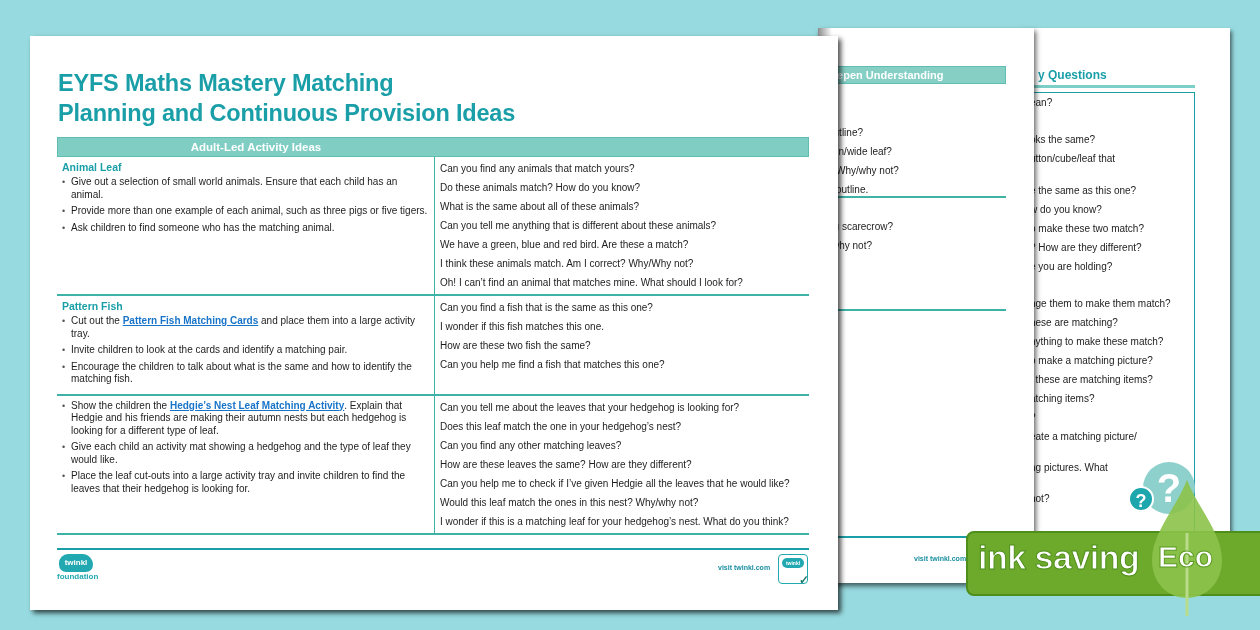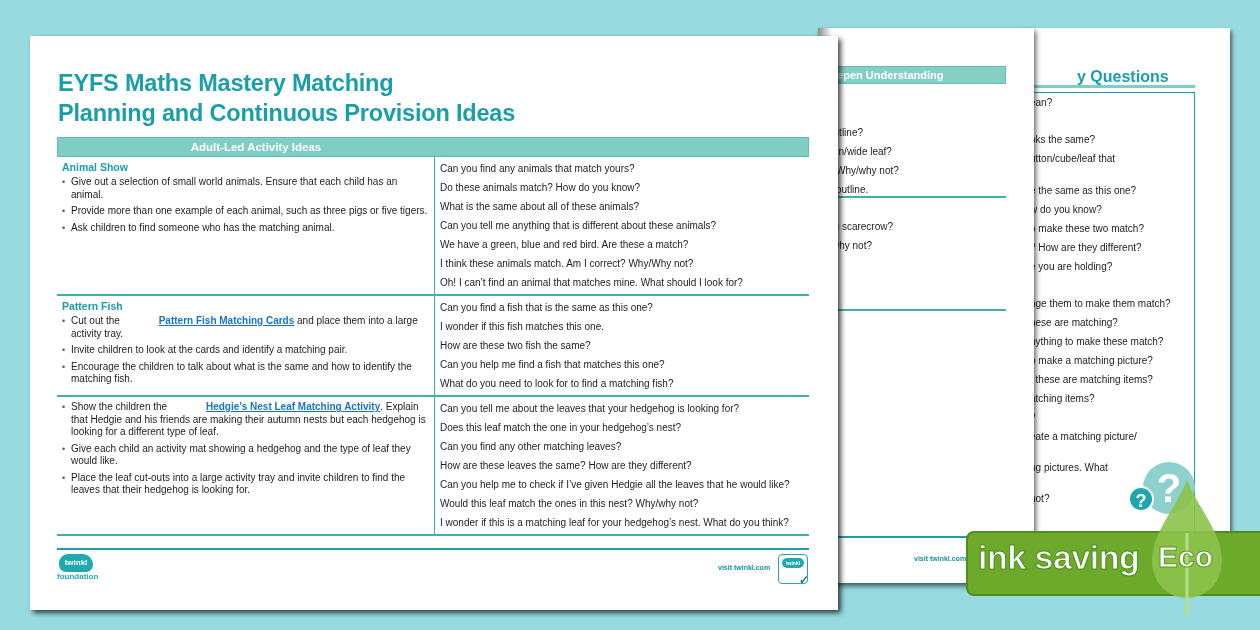--- a/index.html
+++ b/index.html
@@ -5,21 +5,21 @@
   * { box-sizing: border-box; margin: 0; padding: 0; }
   html, body { width: 1260px; height: 630px; overflow: hidden; }
   body { background: #97dbe0; font-family: "Liberation Sans", sans-serif; position: relative; }
 
   .page { position: absolute; background: #fff; overflow: hidden; }
   .page-back { left: 1020px; top: 28px; width: 210px; height: 515px; box-shadow: 2px 3px 4px rgba(0,0,0,0.55); }
   .page-mid { left: 818px; top: 28px; width: 216px; height: 555px; box-shadow: 2px 3px 5px rgba(0,0,0,0.6); }
   .page-front { left: 30px; top: 36px; width: 808px; height: 574px; box-shadow: 3px 3px 5px rgba(0,0,0,0.7); }
 
   
-  .pb-title { position: absolute; left: 18px; top: 40px; color: #1a9fa8; font-weight: bold; font-size: 16px; padding-left: 39px; }
+  .pb-title { position: absolute; left: 18px; top: 40px; color: #1a9fa8; font-weight: bold; font-size: 12px; }
   .pb-title-line { position: absolute; left: 0; top: 57px; width: 175px; height: 3px; background: #7ccfc6; }
   .pb-box { position: absolute; left: -2px; top: 64px; width: 177px; height: 440px; border: 1px solid #1a9fa8; }
   .pb-q { position: absolute; left: -4px; font-size: 10px; color: #222; white-space: nowrap; }
 
   
   .pm-header { position: absolute; left: 0; top: 38px; width: 188px; height: 18px; background: #86cfc5; border: 1px solid #5fbdb2; color: #fff; font-weight: bold; font-size: 11px; padding-left: 12px; line-height: 16px; white-space: nowrap; }
   .pm-q { position: absolute; font-size: 10px; color: #222; white-space: nowrap; }
   .pm-line { position: absolute; left: 0; width: 188px; height: 2px; background: #3db3a6; }
   .pm-foot-line { position: absolute; left: 0; top: 508px; width: 216px; height: 2px; background: #1a9fa8; }
   .pm-visit { position: absolute; left: 96px; top: 527px; font-size: 7px; font-weight: bold; color: #1a8fa0; }
@@ -31,21 +31,21 @@
   .thead { display: flex; height: 20px; background: #7fcdc3; border: 1px solid #5fbdb2; }
   .th { color: #fff; font-weight: bold; font-size: 11.5px; text-align: center; line-height: 19px; padding-left: 19px; }
   .th.c1 { width: 377px; }
   .th.c2 { width: 373px; }
   .row { display: flex; border-bottom: 2px solid #3db3a6; }
   .cell-a { width: 377px; padding: 4px 6px 4px 5px; }
   .cell-b { width: 375px; border-left: 1px solid #3db3a6; padding: 2px 5px; }
   .act-title { color: #1a9fa8; font-weight: bold; font-size: 10.5px; margin-bottom: 3px; }
   .bullet { position: relative; padding-left: 9px; font-size: 10px; line-height: 12.5px; color: #1d1d1d; margin-bottom: 4px; }
   .bullet::before { content: "•"; position: absolute; left: 0; top: 0; color: #555; font-size: 9px; }
-  .link { color: #1874c8; text-decoration: underline; font-weight: bold; margin-left: 36px; }
+  .link { color: #1874c8; text-decoration: underline; font-weight: bold; }
   .q { font-size: 10px; color: #1d1d1d; height: 19px; line-height: 19px; white-space: nowrap; }
 
   .foot-line { position: absolute; left: 27px; top: 512px; width: 752px; height: 2px; background: #1a9fa8; }
   .logo { position: absolute; left: 27px; top: 518px; width: 46px; height: 30px; }
   .logo-cloud { position: absolute; left: 2px; top: 0; width: 34px; height: 18px; background: #22a8b0; border-radius: 10px 12px 8px 8px; color: #fff; font-size: 8px; font-weight: bold; text-align: center; line-height: 18px; }
   .logo-sub { position: absolute; left: 0; top: 18px; font-size: 8px; font-weight: bold; color: #22a8b0; }
   .visit { position: absolute; left: 688px; top: 528px; font-size: 7px; font-weight: bold; color: #1a8fa0; }
   .badge { position: absolute; left: 748px; top: 518px; width: 30px; height: 30px; border: 1.5px solid #22a8b0; border-radius: 4px; }
   .badge-cloud { position: absolute; left: 3px; top: 3px; width: 22px; height: 10px; background: #22a8b0; border-radius: 5px; color: #fff; font-size: 5px; text-align: center; line-height: 10px; font-weight: bold; }
   .badge-check { position: absolute; right: -2px; bottom: -4px; color: #1d7a6d; font-size: 12px; font-weight: bold; }
@@ -112,21 +112,21 @@
     <div>Planning and Continuous Provision Ideas</div>
   </div>
 
   <div class="table">
     <div class="thead">
       <div class="th c1">Adult-Led Activity Ideas</div>
     </div>
     <div id="tbody">
         <div class="row">
           <div class="cell-a">
-            <div class="act-title">Animal Show</div>
+            <div class="act-title">Animal Leaf</div>
             <div class="bullet"><span>Give out a selection of small world animals. Ensure that each child has an animal.</span></div>
             <div class="bullet"><span>Provide more than one example of each animal, such as three pigs or five tigers.</span></div>
             <div class="bullet"><span>Ask children to find someone who has the matching animal.</span></div>
           </div>
           <div class="cell-b">
             <div class="q">Can you find any animals that match yours?</div>
             <div class="q">Do these animals match? How do you know?</div>
             <div class="q">What is the same about all of these animals?</div>
             <div class="q">Can you tell me anything that is different about these animals?</div>
             <div class="q">We have a green, blue and red bird. Are these a match?</div>
@@ -139,21 +139,20 @@
             <div class="act-title">Pattern Fish</div>
             <div class="bullet"><span>Cut out the </span><span class="link">Pattern Fish Matching Cards</span><span> and place them into a large activity tray.</span></div>
             <div class="bullet"><span>Invite children to look at the cards and identify a matching pair.</span></div>
             <div class="bullet"><span>Encourage the children to talk about what is the same and how to identify the matching fish.</span></div>
           </div>
           <div class="cell-b">
             <div class="q">Can you find a fish that is the same as this one?</div>
             <div class="q">I wonder if this fish matches this one.</div>
             <div class="q">How are these two fish the same?</div>
             <div class="q">Can you help me find a fish that matches this one?</div>
-            <div class="q">What do you need to look for to find a matching fish?</div>
           </div>
         </div>
         <div class="row">
           <div class="cell-a">
             <div class="bullet"><span>Show the children the </span><span class="link">Hedgie’s Nest Leaf Matching Activity</span><span>. Explain that Hedgie and his friends are making their autumn nests but each hedgehog is looking for a different type of leaf.</span></div>
             <div class="bullet"><span>Give each child an activity mat showing a hedgehog and the type of leaf they would like.</span></div>
             <div class="bullet"><span>Place the leaf cut-outs into a large activity tray and invite children to find the leaves that their hedgehog is looking for.</span></div>
           </div>
           <div class="cell-b">
             <div class="q">Can you tell me about the leaves that your hedgehog is looking for?</div>

